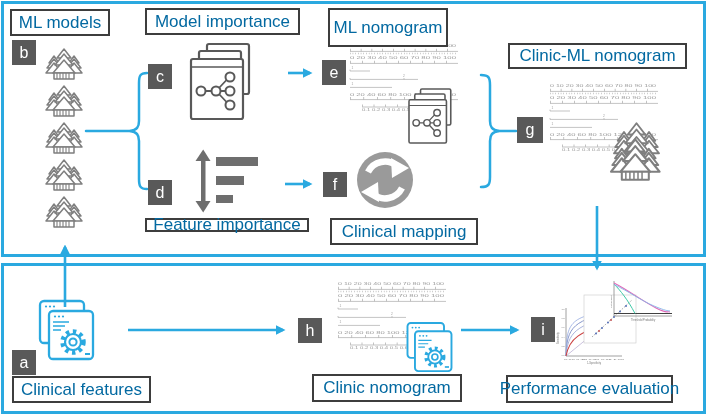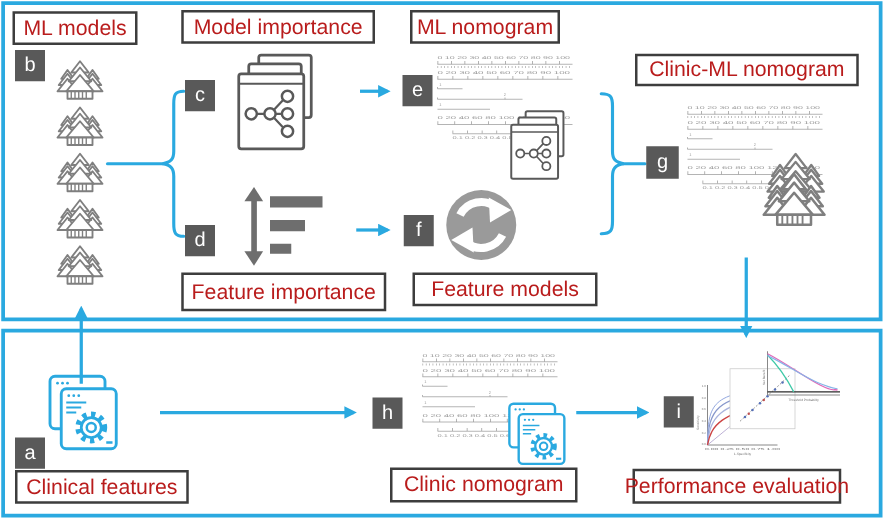--- a/index.html
+++ b/index.html
@@ -4,21 +4,21 @@
 <style>
   *{margin:0;padding:0;box-sizing:border-box}
   html,body{background:#fff}
   .canvas{position:relative;width:708px;height:416px;background:#fff;overflow:hidden;
           font-family:"Liberation Sans",sans-serif}
   .frame{position:absolute;border:3px solid #2aa9e0}
   .frame.top{left:1px;top:1px;width:705px;height:256px}
   .frame.bottom{left:1px;top:263px;width:705px;height:151px}
   svg.art{position:absolute;left:0;top:0;display:block}
   .label{position:absolute;display:flex;align-items:center;justify-content:center;
-         background:#fff;border:2px solid #3d3d3d;color:#b91c1c;font-size:17px;
+         background:#fff;border:2px solid #3d3d3d;color:#0369a1;font-size:17px;
          white-space:nowrap;z-index:3}
   .chip{position:absolute;width:24px;height:25px;background:#595959;color:#fff;
         display:flex;align-items:center;justify-content:center;font-size:16px;z-index:4}
 </style>
 </head>
 <body>
 
 <div class="canvas">
 
   <div class="frame top"></div>
@@ -214,24 +214,24 @@
       <path d="M285,184 H310" marker-end="url(#arr)"></path>
       <path d="M65,307 V247" marker-end="url(#arr)"></path>
       <path d="M128,330 H283" marker-end="url(#arr)"></path>
       <path d="M461,330 H517" marker-end="url(#arr)"></path>
       <path d="M597,206 V268" marker-end="url(#arr)"></path>
     </g>
   </svg>
 
   <div class="label" style="left:10px;top:9px;width:100px;height:27px">ML models</div>
   <div class="label" style="left:145px;top:8px;width:155px;height:27px">Model importance</div>
-  <div class="label" style="left:328px;top:8px;width:120px;height:27px">ML nomogram</div>
+  <div class="label" style="left:328px;top:8px;width:120px;height:39px">ML nomogram</div>
   <div class="label" style="left:508px;top:43px;width:179px;height:26px">Clinic-ML nomogram</div>
-  <div class="label" style="left:145px;top:218px;width:164px;height:31px">Feature importance</div>
-  <div class="label" style="left:330px;top:218px;width:148px;height:27px">Feature models</div>
+  <div class="label" style="left:145px;top:218px;width:164px;height:14px">Feature importance</div>
+  <div class="label" style="left:330px;top:218px;width:148px;height:27px">Clinical mapping</div>
   <div class="label" style="left:312px;top:374px;width:150px;height:28px">Clinic nomogram</div>
   <div class="label" style="left:12px;top:376px;width:139px;height:27px">Clinical features</div>
   <div class="label" style="left:506px;top:375px;width:167px;height:28px">Performance evaluation</div>
 
   <div class="chip" style="left:12px;top:40px">b</div>
   <div class="chip" style="left:148px;top:64px">c</div>
   <div class="chip" style="left:148px;top:180px">d</div>
   <div class="chip" style="left:322px;top:60px">e</div>
   <div class="chip" style="left:323px;top:172px">f</div>
   <div class="chip" style="left:517px;top:117px;width:26px;height:26px">g</div>

